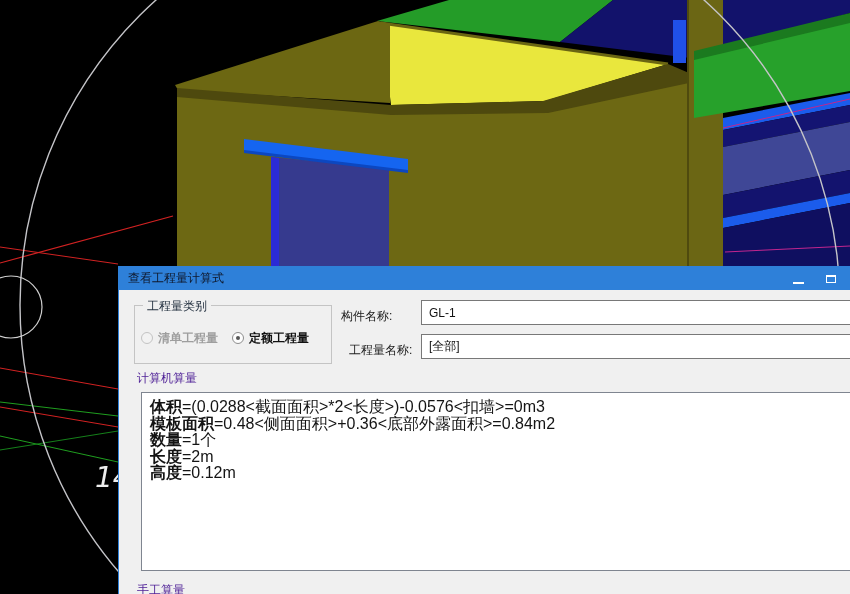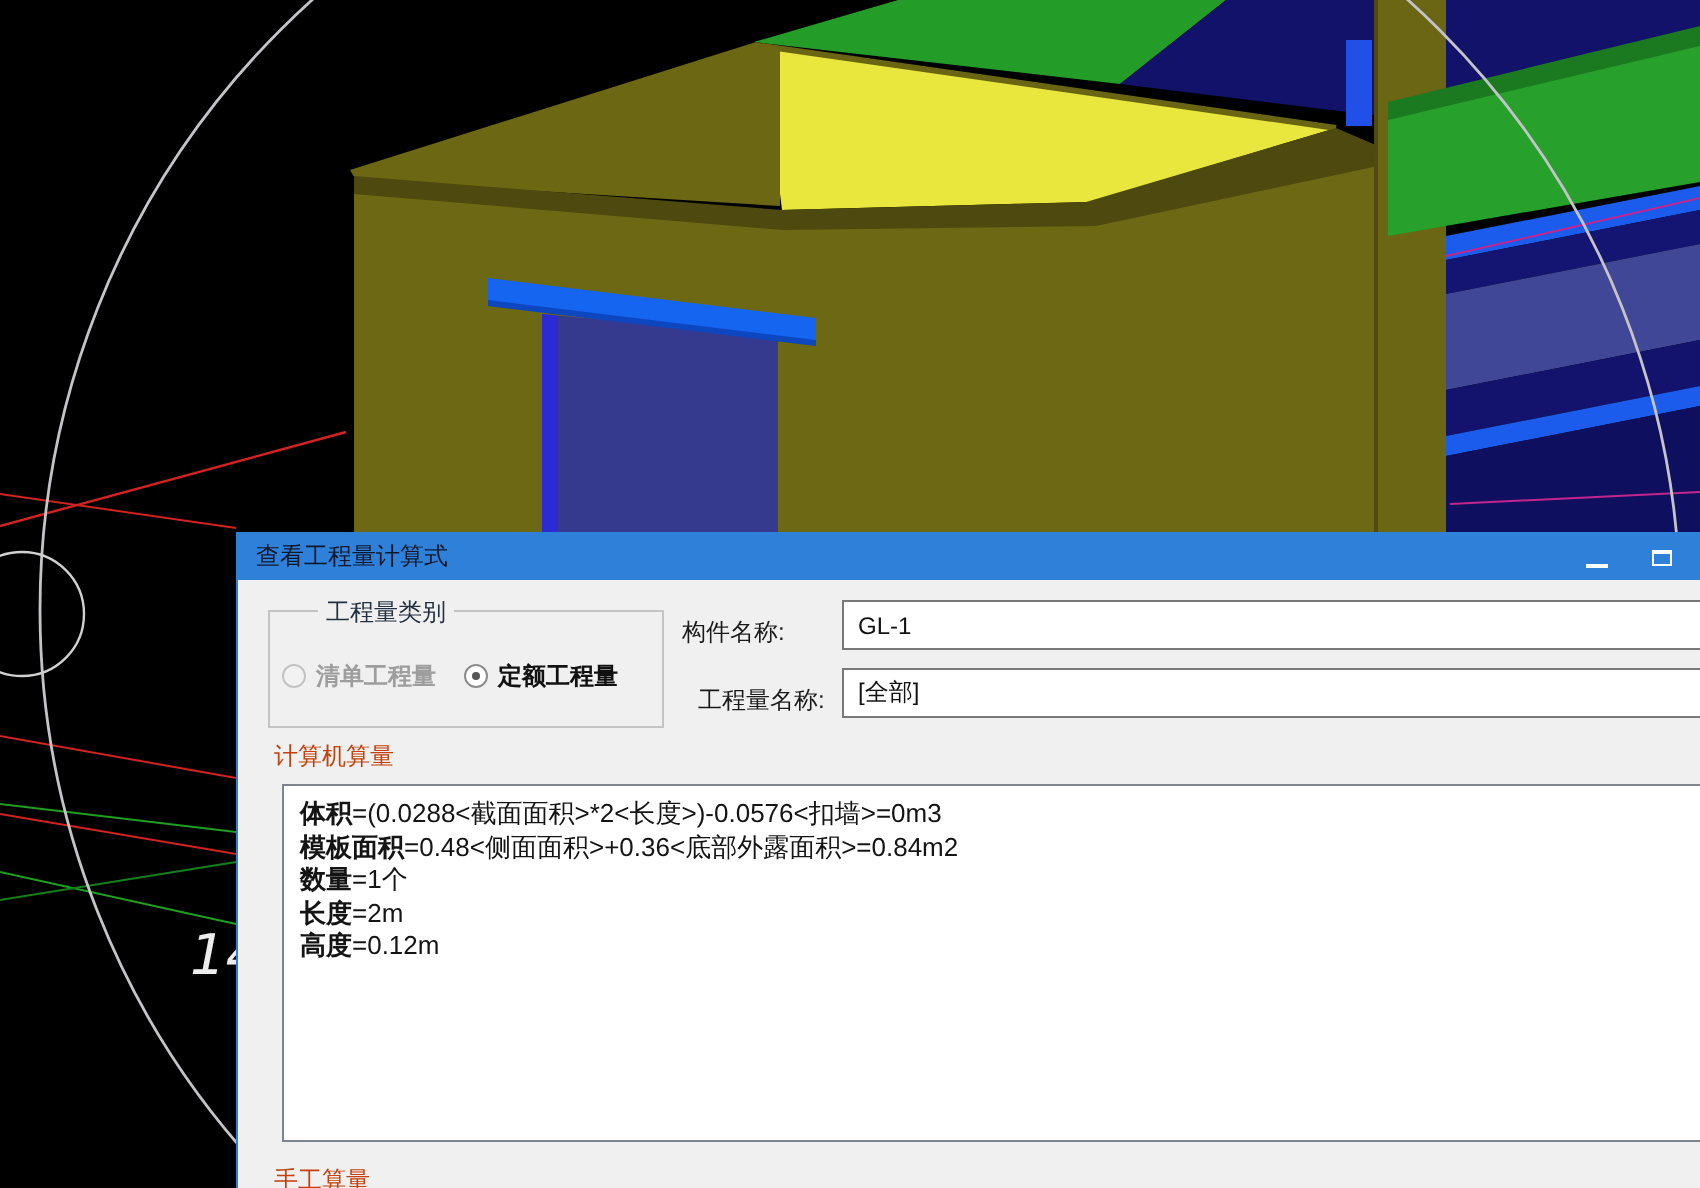--- a/index.html
+++ b/index.html
@@ -31,21 +31,21 @@
     position:absolute;left:9px;top:8px;width:10px;height:8px;
     border:1px solid #fff;border-top-width:2px;box-sizing:border-box;
   }
 
   
   .groupbox{
     position:absolute;left:15px;top:38px;width:196px;height:57px;
     border:1px solid #c4c4c4;
   }
   .groupbox .gb-label{
-    position:absolute;left:24px;top:-8px;background:#f0f0f0;padding:0 4px;
+    position:absolute;left:8px;top:-8px;background:#f0f0f0;padding:0 4px;
     font-size:12px;color:#23303f;
   }
   .radio-row{position:absolute;left:0;top:24px;right:0;height:18px;}
   .radio{position:absolute;display:flex;align-items:center;height:16px;}
   .radio-1{left:6px;}
   .radio-2{left:97px;}
   .radio .circle{
     width:12px;height:12px;border-radius:50%;box-sizing:border-box;
     background:#fdfdfd;border:1px solid #8d8d8d;position:relative;margin-right:5px;
   }
@@ -62,29 +62,29 @@
   .lbl-component{left:222px;top:41px;}
   .lbl-quantity{left:230px;top:75px;}
   .txt{
     position:absolute;left:302px;right:0;height:25px;box-sizing:border-box;
     border:1px solid #787878;background:#fff;font-size:12px;color:#111;
     padding:0 0 0 7px;font-family:"Liberation Sans","DejaVu Sans",sans-serif;
   }
   .txt-component{top:33px;}
   .txt-quantity{top:67px;}
 
-  .section-label{position:absolute;font-size:12px;color:#c2410c;}
+  .section-label{position:absolute;font-size:12px;color:#4c1d95;}
   .lbl-calc{left:18px;top:103px;}
   .lbl-manual{left:18px;top:315px;}
 
   .calcbox{
     position:absolute;left:22px;right:0;top:125px;height:179px;box-sizing:border-box;
     background:#fff;border:1px solid #7f8590;padding:6px 8px;overflow:hidden;
   }
-  .calc-line{font-size:13px;line-height:16.5px;color:#141414;white-space:pre;}
+  .calc-line{font-size:16px;line-height:16.5px;color:#141414;white-space:pre;}
   .calc-line .ln-name{font-weight:bold;}
 </style>
 </head>
 <body>
 
 <svg id="scene" width="850" height="594" viewBox="0 0 850 594">
   <rect x="0" y="0" width="850" height="594" fill="#000000"></rect>
 
   <polygon points="377,21 449,0 613,0 560,42" fill="#249c28"></polygon>
 

